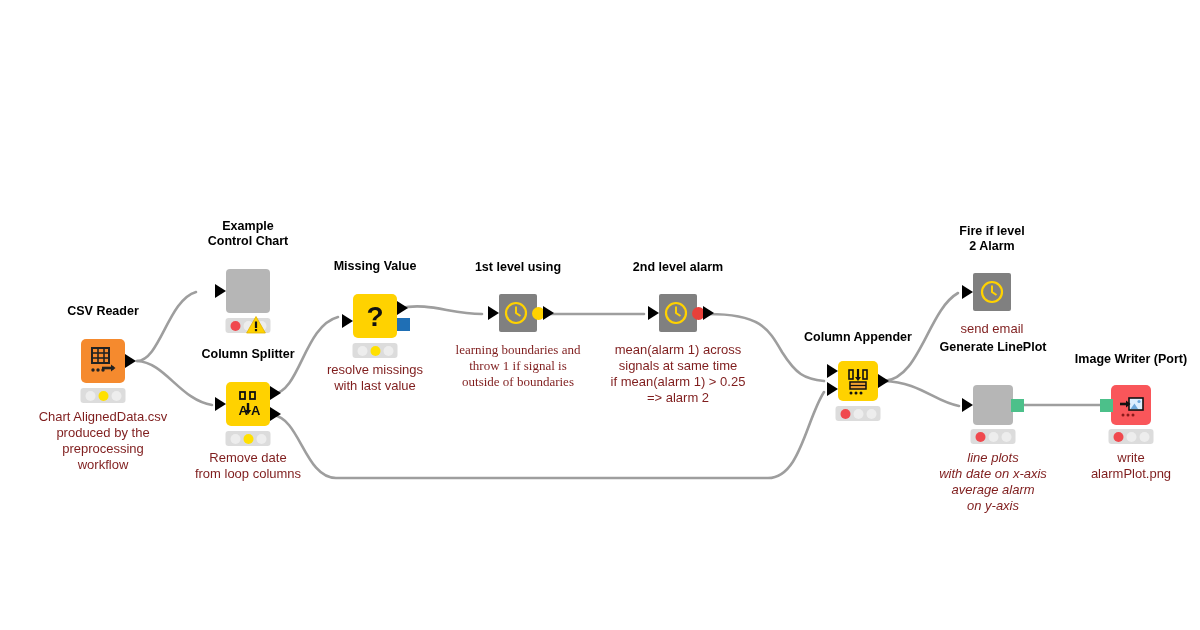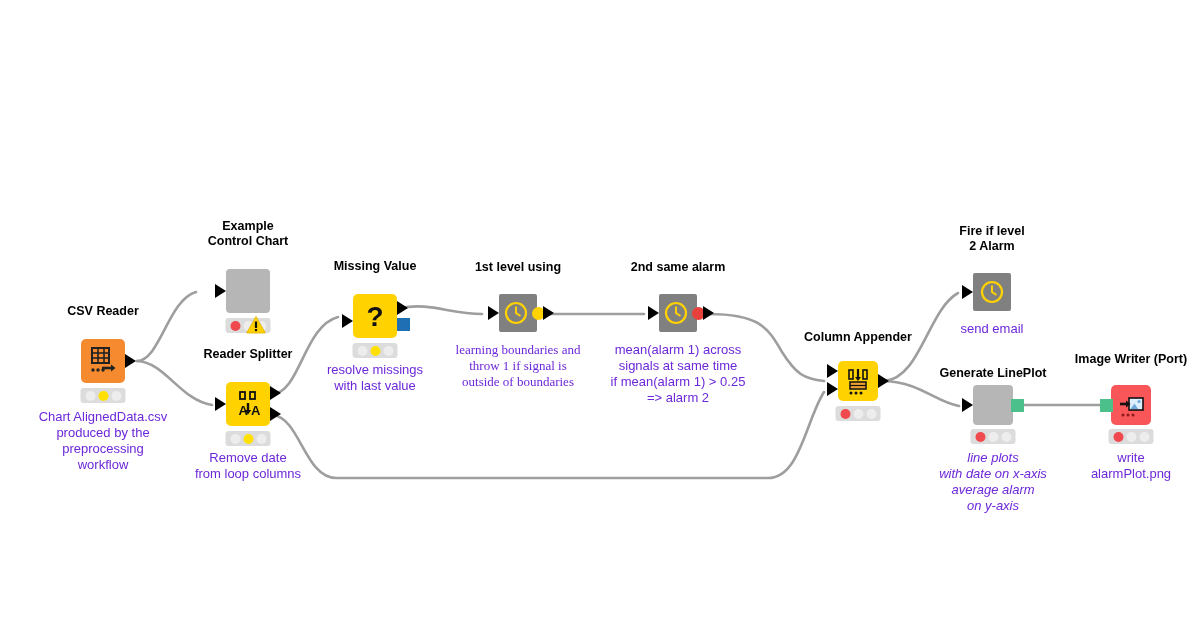--- a/index.html
+++ b/index.html
@@ -117,21 +117,21 @@
     height: 18px;
   }
 
   
   .node-desc {
     position: absolute;
     left: 50%;
     transform: translateX(-50%);
     top: 46px;
     font-size: 13px;
-    color: #6d28d9;
+    color: #7f1d1d;
     text-align: center;
     line-height: 16px;
     white-space: pre;
   }
 
   
   .port-in, .port-out {
     position: absolute;
     width: 0;
     height: 0;
@@ -229,21 +229,21 @@
       <span class="light"></span>
     </div>
     <svg class="warn-icon" viewBox="0 0 20 18">
       <path d="M10 0.5 L19.4 17 L0.6 17 Z" fill="#FFD200" stroke="#E0B200" stroke-width="0.8"></path>
       <rect x="8.9" y="5.5" width="2.2" height="6.5" fill="#111"></rect>
       <rect x="8.9" y="13" width="2.2" height="2.2" fill="#111"></rect>
     </svg>
   </div>
 
   <div class="node" style="left:248px; top:404px;">
-    <div class="node-title">Reader Splitter</div>
+    <div class="node-title">Column Splitter</div>
     <div class="node-box yellow"></div>
     <svg class="icon-svg" width="44" height="44" viewBox="0 0 44 44">
       <rect x="14" y="10" width="5" height="7" fill="none" stroke="#111" stroke-width="1.8"></rect>
       <rect x="24" y="10" width="5" height="7" fill="none" stroke="#111" stroke-width="1.8"></rect>
       <text x="12.5" y="33" font-family="Liberation Sans, sans-serif" font-size="13" font-weight="bold" fill="#111">A</text>
       <text x="25" y="33" font-family="Liberation Sans, sans-serif" font-size="13" font-weight="bold" fill="#111">A</text>
       <path d="M 22 21 L 22 30" stroke="#111" stroke-width="2.4"></path>
       <path d="M 18.7 28 L 22 32.5 L 25.3 28 Z" fill="#111"></path>
     </svg>
     <div class="port-in" style="top:-7px;"></div>
@@ -285,21 +285,21 @@
     </svg>
     <div class="port-in" style="top:-7px; left:-30px;"></div>
     <div class="port-dot yellow" style="left:14px; top:-6px;"></div>
     <div class="port-out" style="left:25px; top:-7px;"></div>
     <div class="node-desc" style="top:29px;font-family:Liberation Serif, serif;">learning boundaries and
 throw 1 if signal is
 outside of boundaries</div>
   </div>
 
   <div class="node" style="left:678px; top:313px;">
-    <div class="node-title" style="bottom:38px;">2nd same alarm</div>
+    <div class="node-title" style="bottom:38px;">2nd level alarm</div>
     <div class="node-box" style="background:#808080; left:-19px; top:-19px; width:38px; height:38px; border-radius:2px;"></div>
     <svg class="icon-svg" style="left:-19px; top:-19px;" width="38" height="38" viewBox="0 0 38 38">
       <circle cx="17" cy="19" r="10" fill="none" stroke="#FFD200" stroke-width="2.2"></circle>
       <path d="M 17 12.5 L 17 19 L 21.5 22" stroke="#FFD200" stroke-width="2" fill="none"></path>
     </svg>
     <div class="port-in" style="top:-7px; left:-30px;"></div>
     <div class="port-dot red" style="left:14px; top:-6px;"></div>
     <div class="port-out" style="left:25px; top:-7px;"></div>
     <div class="node-desc" style="top:29px;">mean(alarm 1) across
 signals at same time
@@ -337,21 +337,21 @@
     <div class="node-box" style="background:#808080; left:-19px; top:-19px; width:38px; height:38px; border-radius:2px;"></div>
     <svg class="icon-svg" style="left:-19px; top:-19px;" width="38" height="38" viewBox="0 0 38 38">
       <circle cx="19" cy="19" r="10" fill="none" stroke="#FFD200" stroke-width="2.2"></circle>
       <path d="M 19 12.5 L 19 19 L 23.5 22" stroke="#FFD200" stroke-width="2" fill="none"></path>
     </svg>
     <div class="port-in" style="top:-7px; left:-30px;"></div>
     <div class="node-desc" style="top:29px;">send email</div>
   </div>
 
   <div class="node" style="left:993px; top:405px;">
-    <div class="node-title" style="bottom:24px;">Generate LinePlot</div>
+    <div class="node-title" style="bottom:50px;">Generate LinePlot</div>
     <div class="node-box meta" style="left:-20px; top:-20px; width:40px; height:40px;"></div>
     <div class="port-in" style="top:-7px; left:-31px;"></div>
     <div class="port-square green" style="left:18px; top:-6px;"></div>
     <div class="status" style="top:24px;">
       <span class="light red"></span>
       <span class="light"></span>
       <span class="light"></span>
     </div>
     <div class="node-desc" style="top:45px;font-style:italic;">line plots
 with date on x-axis

